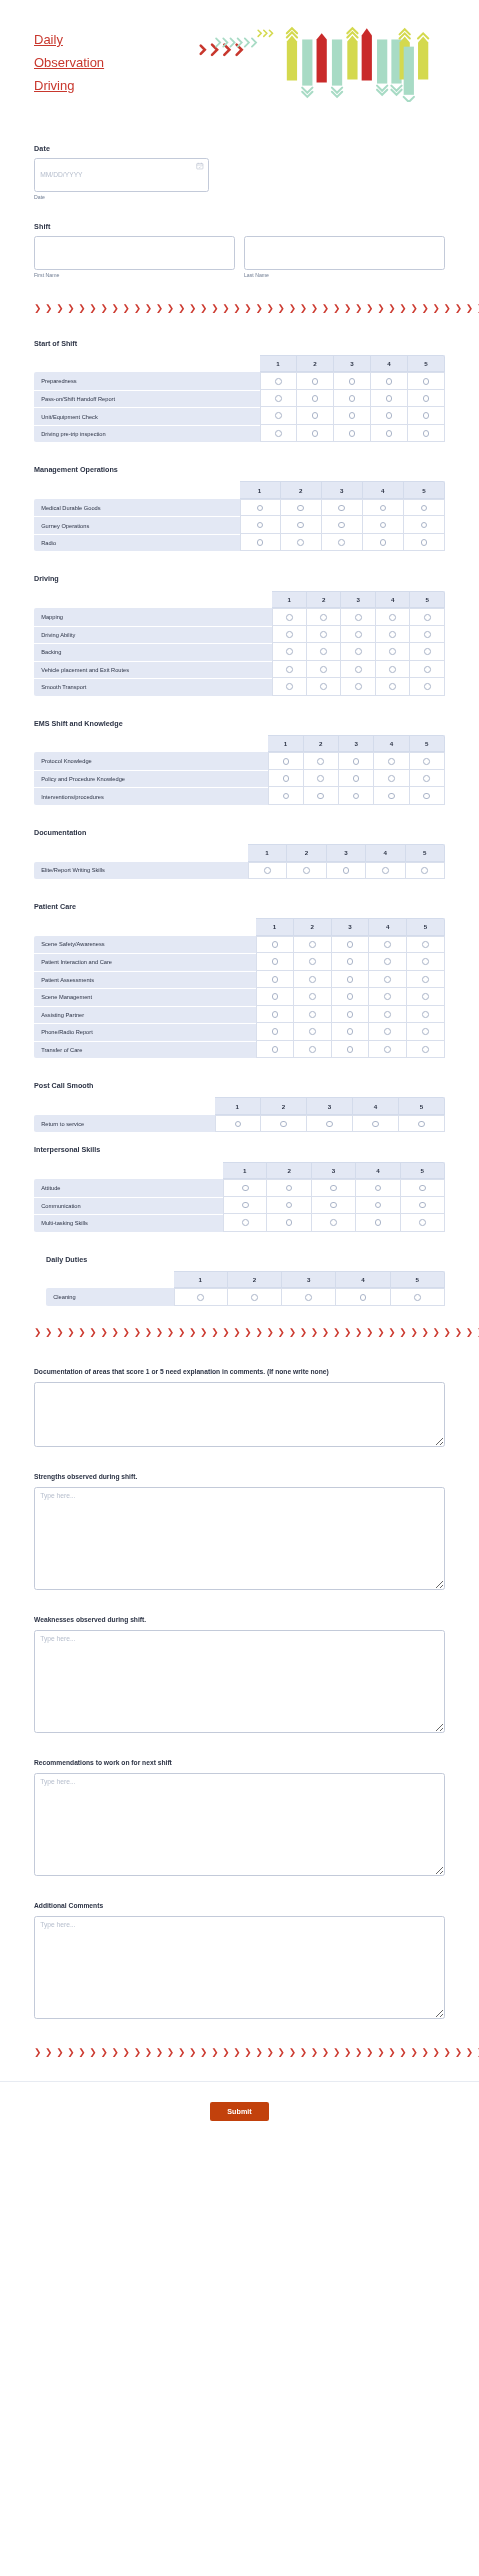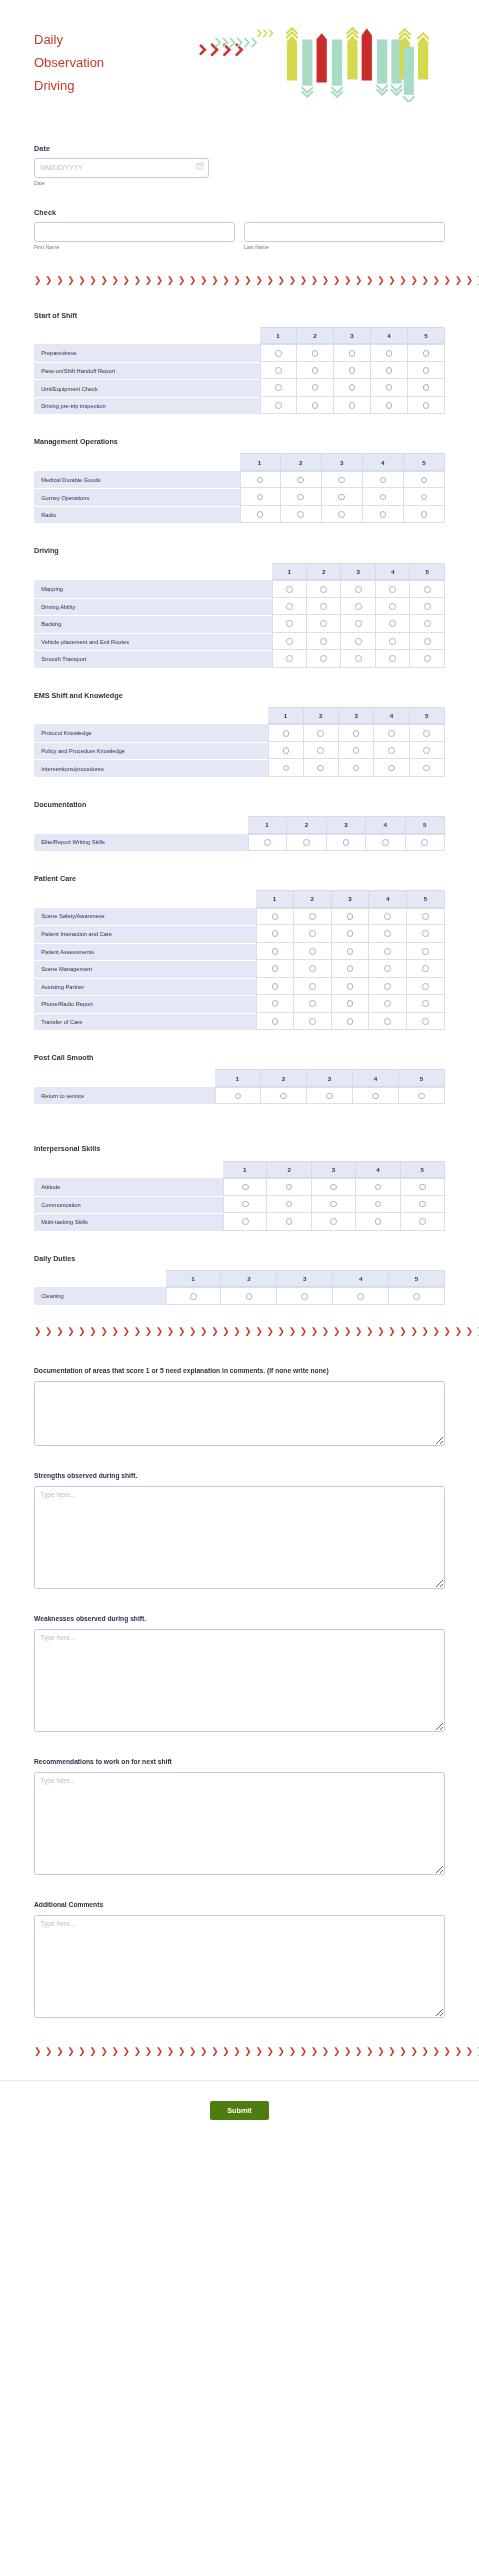--- a/index.html
+++ b/index.html
@@ -48,21 +48,21 @@
     color: #2c3345;
     margin-bottom: 4.6px;
     letter-spacing: 0.1px;
   }
   .input-shell {
     position: relative;
     display: block;
   }
   .text-input {
     width: 100%;
-    height: 20px;
+    height: 34px;
     border: 0.5px solid #c3cad9;
     border-radius: 2.6px;
     background: #fff;
     font-size: 6.7px;
     font-family: "Liberation Sans", sans-serif;
     color: #2c3345;
     padding: 0 15.5px 0 5.2px;
     outline: none;
   }
   .text-input::placeholder { color: #b5bdcc; }
@@ -201,21 +201,21 @@
     color: #ffffff;
     border: none;
     border-radius: 2.1px;
     width: 59px;
     height: 18.5px;
     font-size: 7.2px;
     font-weight: 700;
     font-family: "Liberation Sans", sans-serif;
     cursor: pointer;
   }
-  .sp { display: block; }
+  .sp { display: block; text-decoration: underline; }
 </style>
 </head>
 <body>
 
 <div class="page">
 
   <div class="header">
     <div class="header-title" style="color: rgb(200, 55, 45);">
       <span class="sp">Daily</span>
       <span class="sp">Observation</span>
@@ -316,21 +316,21 @@
           <line x1="4.6" y1="1.6" x2="4.6" y2="4"></line>
           <line x1="11.4" y1="1.6" x2="11.4" y2="4"></line>
           <polyline points="6.2,10.6 7.6,12 10.6,9"></polyline>
         </svg>
       </span>
     </div>
     <div class="sub-label">Date</div>
   </div>
 
   <div class="field-block" style="margin-top:21.6px;">
-    <div class="field-label">Check</div>
+    <div class="field-label">Shift</div>
     <div class="name-row">
       <div class="name-col">
         <input class="text-input" type="text" placeholder="" style="">
         <div class="sub-label">First Name</div>
       </div>
       <div class="name-col">
         <input class="text-input" type="text" placeholder="" style="">
         <div class="sub-label">Last Name</div>
       </div>
     </div>
@@ -699,21 +699,21 @@
               <td class="rowlabel">Return to service</td>
               <td class="cell first"><span class="radio"></span></td>
               <td class="cell"><span class="radio"></span></td>
               <td class="cell"><span class="radio"></span></td>
               <td class="cell"><span class="radio"></span></td>
               <td class="cell"><span class="radio"></span></td>
             </tr>
           </tbody>
         </table>
       </div>
-      <div class="section" style="margin-top: 40px;">
+      <div class="section" style="margin-top: 13px;">
         <div class="section-title">Interpersonal Skills</div>
         <table class="matrix">
           <colgroup>
             <col style="width: 46%;">
             <col style="width: 10.8%;">
             <col style="width: 10.8%;">
             <col style="width: 10.8%;">
             <col style="width: 10.8%;">
             <col style="width: 10.8%;">
           </colgroup>
@@ -748,21 +748,21 @@
               <td class="rowlabel">Multi-tasking Skills</td>
               <td class="cell first"><span class="radio"></span></td>
               <td class="cell"><span class="radio"></span></td>
               <td class="cell"><span class="radio"></span></td>
               <td class="cell"><span class="radio"></span></td>
               <td class="cell"><span class="radio"></span></td>
             </tr>
           </tbody>
         </table>
       </div>
-      <div class="section" style="margin-top: 23px;">
+      <div class="section" style="margin-top: 23px; margin-left: 12px;">
         <div class="section-title">Daily Duties</div>
         <table class="matrix">
           <colgroup>
             <col style="width: 32%;">
             <col style="width: 13.6%;">
             <col style="width: 13.6%;">
             <col style="width: 13.6%;">
             <col style="width: 13.6%;">
             <col style="width: 13.6%;">
           </colgroup>
@@ -813,17 +813,17 @@
         <div class="ta-label">Additional Comments</div>
         <textarea class="ta" placeholder="Type here..." style="height: 103px;"></textarea>
       </div>
     </div>
 
   <div class="chev-divider" style="margin-top: 28px; color: rgb(205, 60, 50);">❯❯❯❯❯❯❯❯❯❯❯❯❯❯❯❯❯❯❯❯❯❯❯❯❯❯❯❯❯❯❯❯❯❯❯❯❯❯❯❯❯❯❯❯</div>
 
   <hr class="hr-line" style="margin-top:24px;">
 
   <div class="submit-wrap">
-    <button class="submit-btn" style="background: #4d7c0f;">Submit</button>
+    <button class="submit-btn" style="background: #c2410c;">Submit</button>
   </div>
 
 </div>
 
 
 </body></html>

